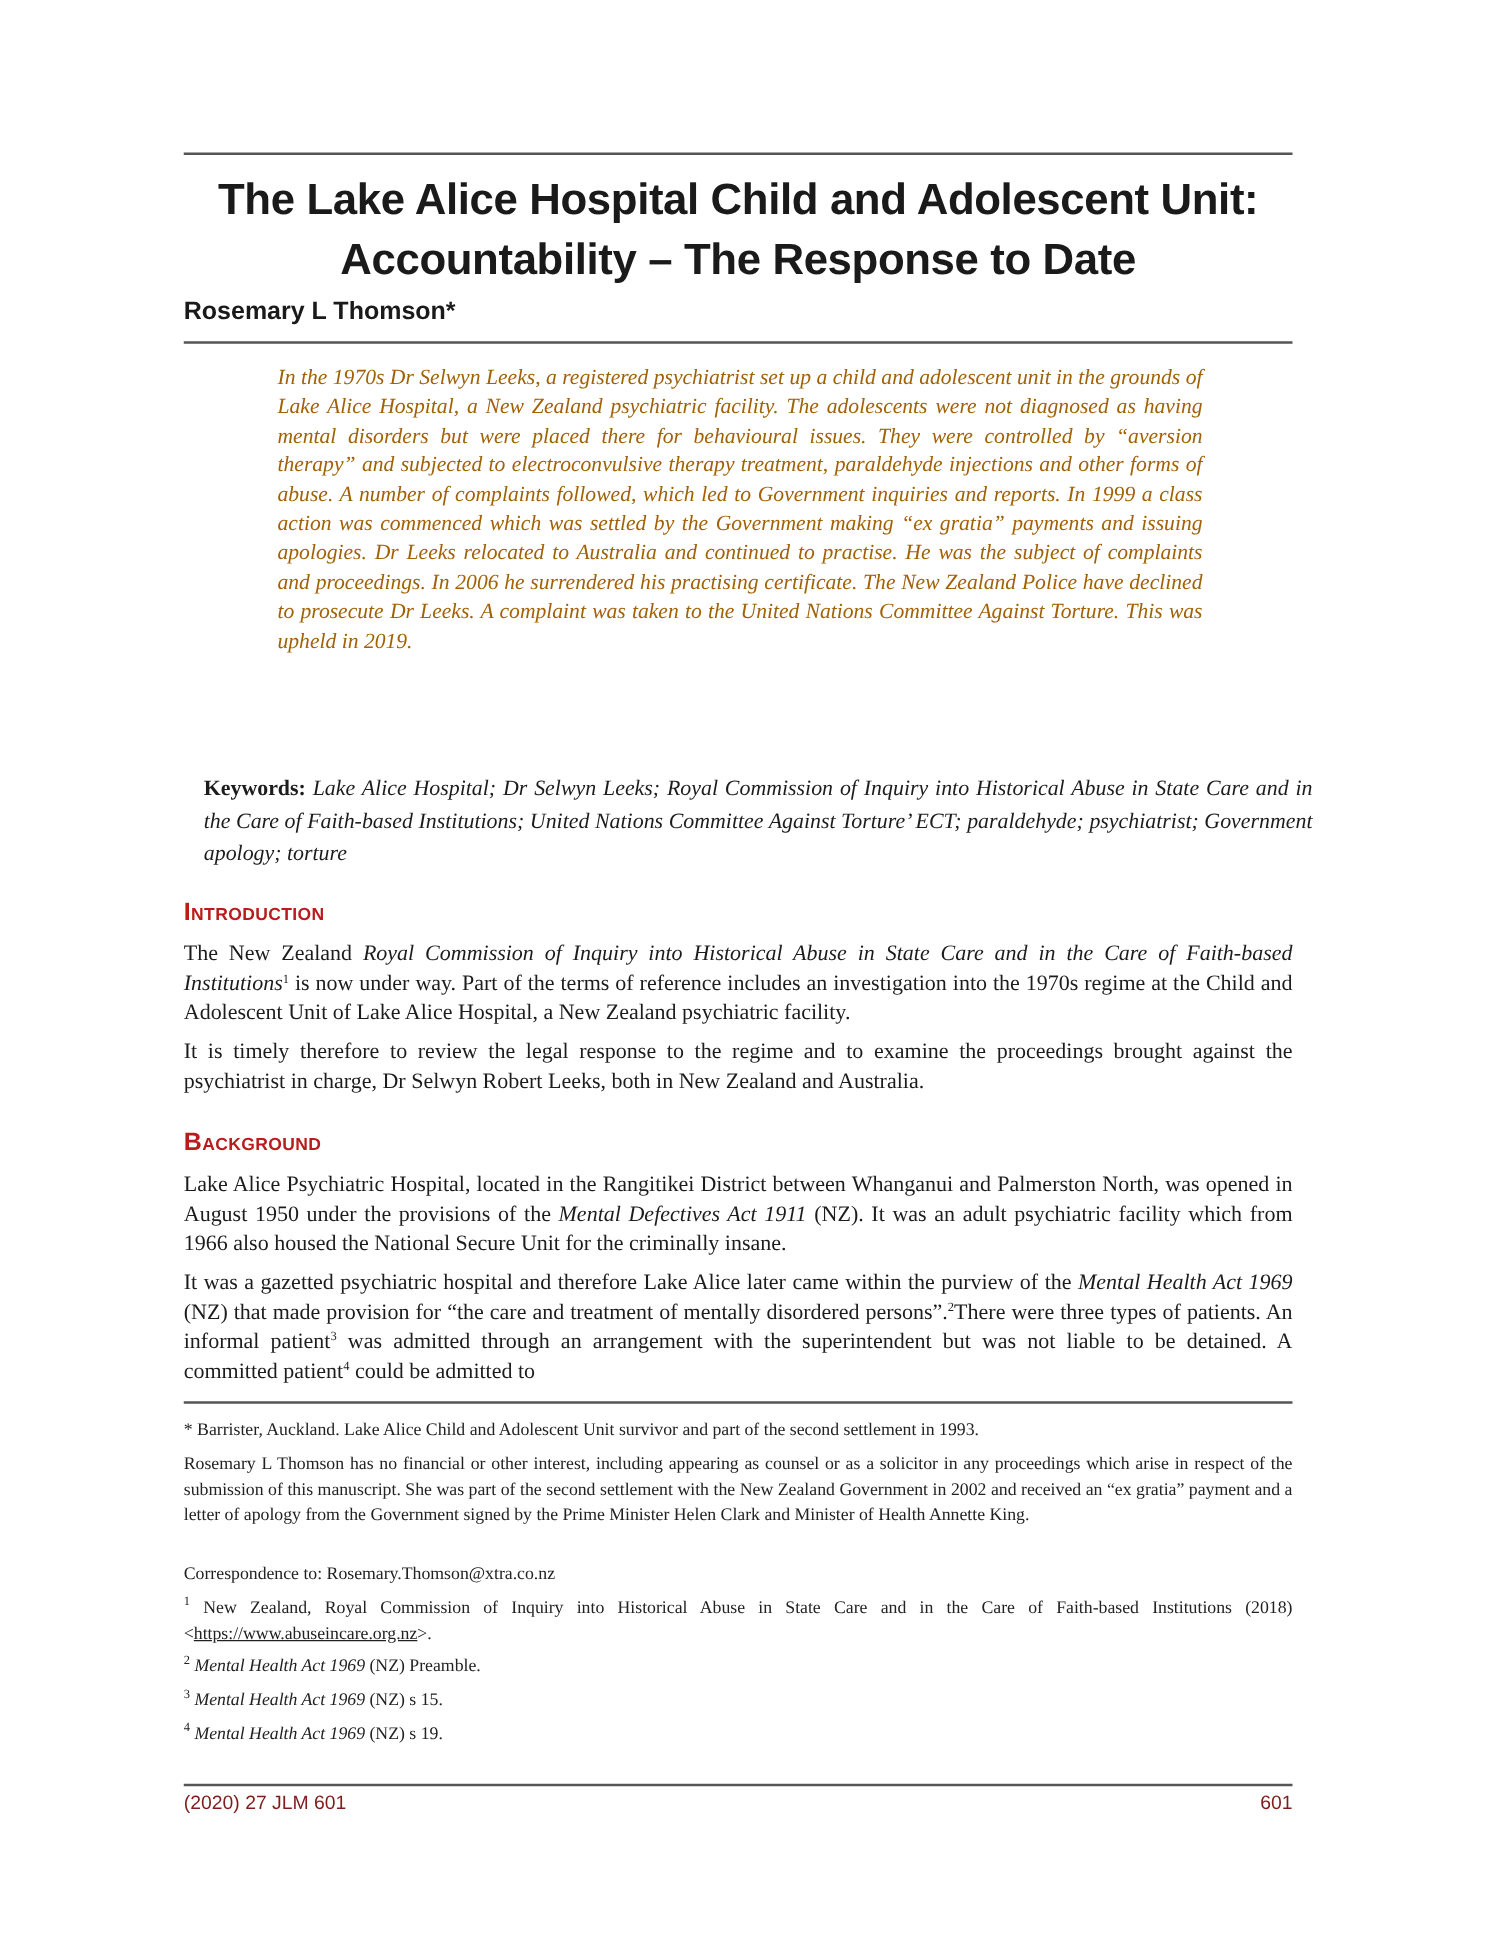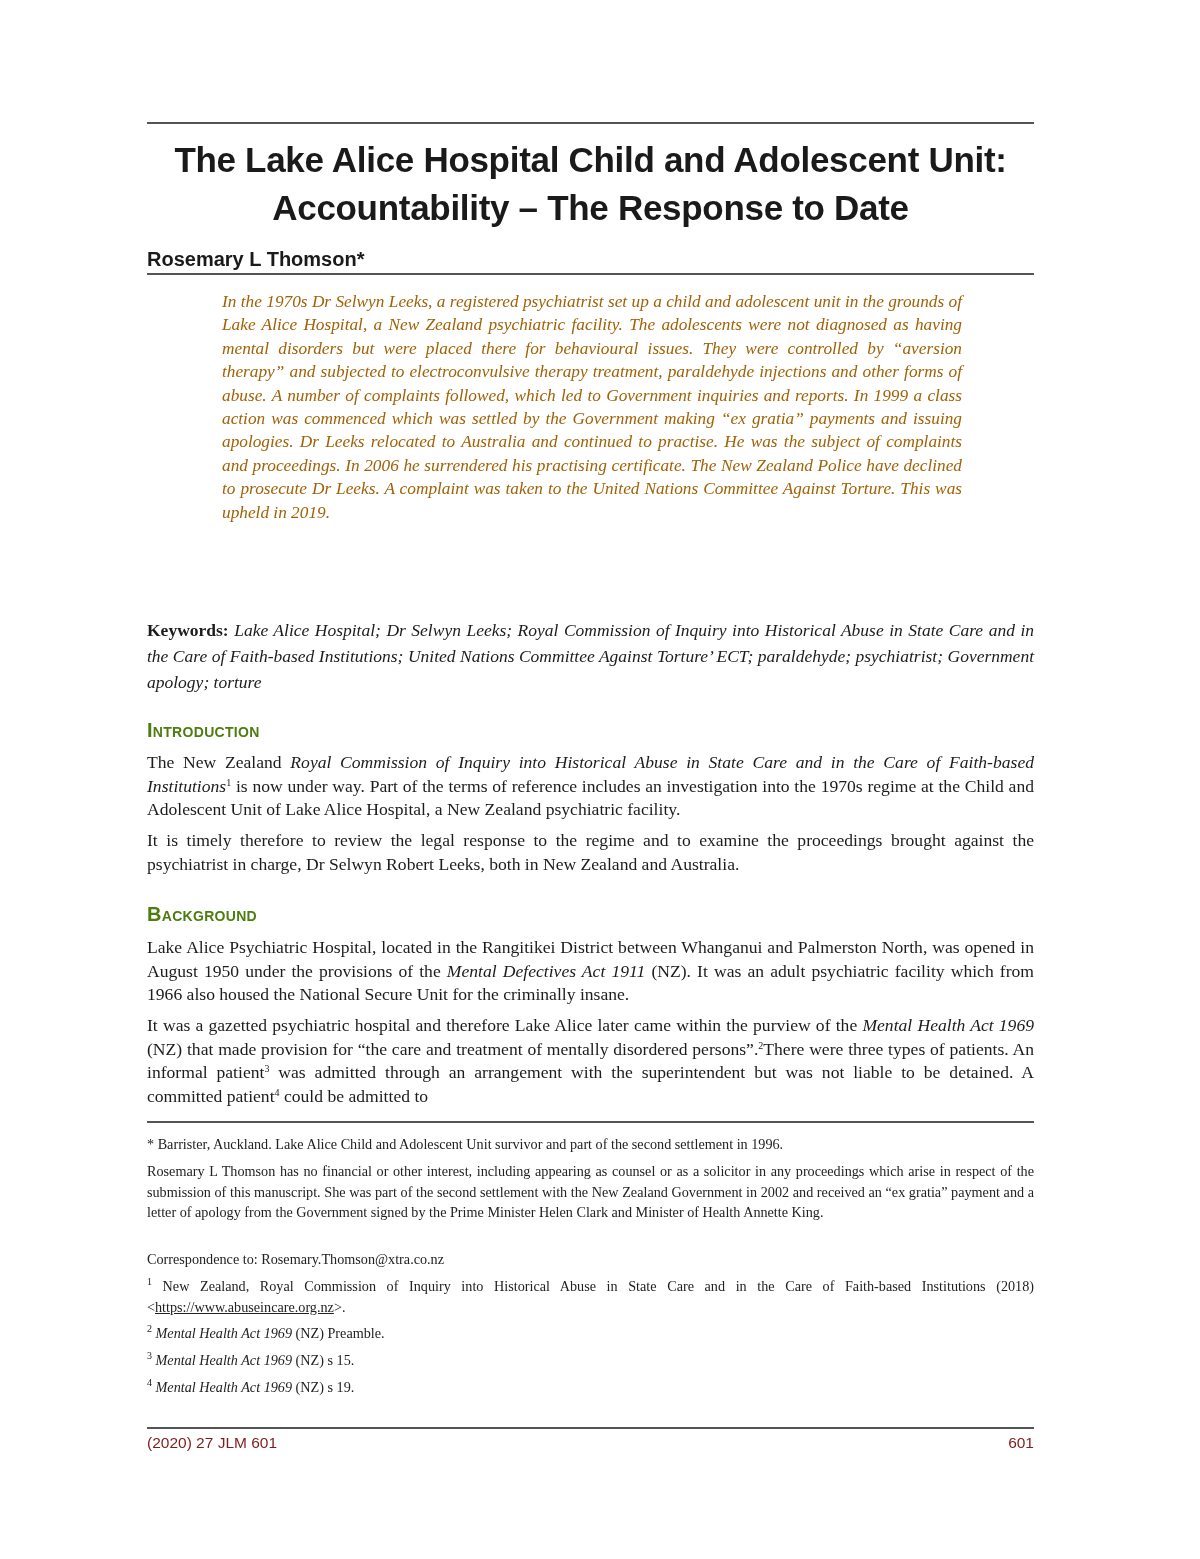--- a/index.html
+++ b/index.html
@@ -5,40 +5,40 @@
     html, body { margin: 0; padding: 0; background: #ffffff; }
     body { width: 1200px; height: 1559px; position: relative; color: #1c1c1c; overflow: hidden; }
     .page { position: absolute; left: 147px; top: 0; width: 887px; }
     .rule { position: absolute; left: 0; width: 887px; height: 2px; background: #555; }
     .title {
       position: absolute; left: 0; top: 136px; width: 887px;
       font-family: "Liberation Sans", sans-serif; font-weight: bold; font-size: 35px;
       line-height: 48px; letter-spacing: -0.3px; color: #1a1a1a; margin: 0; text-align: center;
     }
     .author {
-      position: absolute; left: 0; top: 247px;
+      position: absolute; left: 0; top: 237px;
       font-family: "Liberation Sans", sans-serif; font-weight: bold; font-size: 20px;
       color: #1a1a1a; line-height: 24px;
     }
     .abstract {
       position: absolute; left: 75px; top: 290px; width: 740px;
       font-family: Liberation Serif, serif; font-style: italic; font-size: 17.3px;
       line-height: 23.4px; text-align: justify; color: #a16207; margin: 0;
     }
     .keywords {
-      position: absolute; left: 0; top: 617px; width: 887px;
+      position: absolute; left: 16px; top: 617px; width: 887px;
       font-family: "Liberation Serif", serif; font-size: 17.5px; line-height: 26px;
       text-align: justify; margin: 0;
     }
     .keywords b { font-weight: bold; }
     .keywords i { font-style: italic; }
     .section-heading {
       position: absolute; left: 0;
       font-family: "Liberation Sans", sans-serif; font-weight: bold; font-size: 20px;
-      font-variant: small-caps; letter-spacing: 0.3px; color: #4d7c0f; margin: 0; line-height: 24px;
+      font-variant: small-caps; letter-spacing: 0.3px; color: #b91c1c; margin: 0; line-height: 24px;
     }
     .body-para {
       position: absolute; left: 0; width: 887px; margin: 0;
       font-family: "Liberation Serif", serif; font-size: 17.6px; line-height: 23.6px;
       text-align: justify; color: #1c1c1c;
     }
     .body-para i { font-style: italic; }
     sup { font-size: 10px; line-height: 0; vertical-align: 6px; }
     .fn {
       position: absolute; left: 0; width: 887px; margin: 0;
@@ -83,21 +83,21 @@
   <p class="body-para" style="top:829px;">It is timely therefore to review the legal response to the regime and to examine the proceedings brought against the psychiatrist in charge, Dr Selwyn Robert Leeks, both in New Zealand and Australia.</p>
 
   <h2 class="section-heading" style="top:902px;">Background</h2>
 
   <p class="body-para" style="top:936px;"><span>Lake Alice Psychiatric Hospital, located in the Rangitikei District between Whanganui and Palmerston North, was opened in August 1950 under the provisions of the </span><i>Mental Defectives Act 1911</i><span> (NZ). It was an adult psychiatric facility which from 1966 also housed the National Secure Unit for the criminally insane.</span></p>
 
   <p class="body-para" style="top:1014px;"><span>It was a gazetted psychiatric hospital and therefore Lake Alice later came within the purview of the </span><i>Mental Health Act 1969</i><span> (NZ) that made provision for “the care and treatment of mentally disordered persons”.</span><sup>2</sup><span>There were three types of patients. An informal patient</span><sup>3</sup><span> was admitted through an arrangement with the superintendent but was not liable to be detained. A committed patient</span><sup>4</sup><span> could be admitted to</span></p>
 
   <div class="rule" style="top:1121px;"></div>
 
-  <p class="fn" style="top:1134px;">* Barrister, Auckland. Lake Alice Child and Adolescent Unit survivor and part of the second settlement in 1996.</p>
+  <p class="fn" style="top:1134px;">* Barrister, Auckland. Lake Alice Child and Adolescent Unit survivor and part of the second settlement in 1993.</p>
 
   <p class="fn" style="top:1161px;">Rosemary L Thomson has no financial or other interest, including appearing as counsel or as a solicitor in any proceedings which arise in respect of the submission of this manuscript. She was part of the second settlement with the New Zealand Government in 2002 and received an “ex gratia” payment and a letter of apology from the Government signed by the Prime Minister Helen Clark and Minister of Health Annette King.</p>
 
   <p class="fn" style="top:1249px;">Correspondence to: Rosemary.Thomson@xtra.co.nz</p>
 
   <p class="fn" style="top:1276px;"><sup>1</sup><span> New Zealand, Royal Commission of Inquiry into Historical Abuse in State Care and in the Care of Faith-based Institutions (2018) &lt;</span><span class="link">https://www.abuseincare.org.nz</span><span>&gt;.</span></p>
 
   <p class="fn" style="top:1323px;"><sup>2</sup> <i>Mental Health Act 1969</i><span> (NZ) Preamble.</span></p>
 
   <p class="fn" style="top:1350px;"><sup>3</sup> <i>Mental Health Act 1969</i><span> (NZ) s 15.</span></p>

